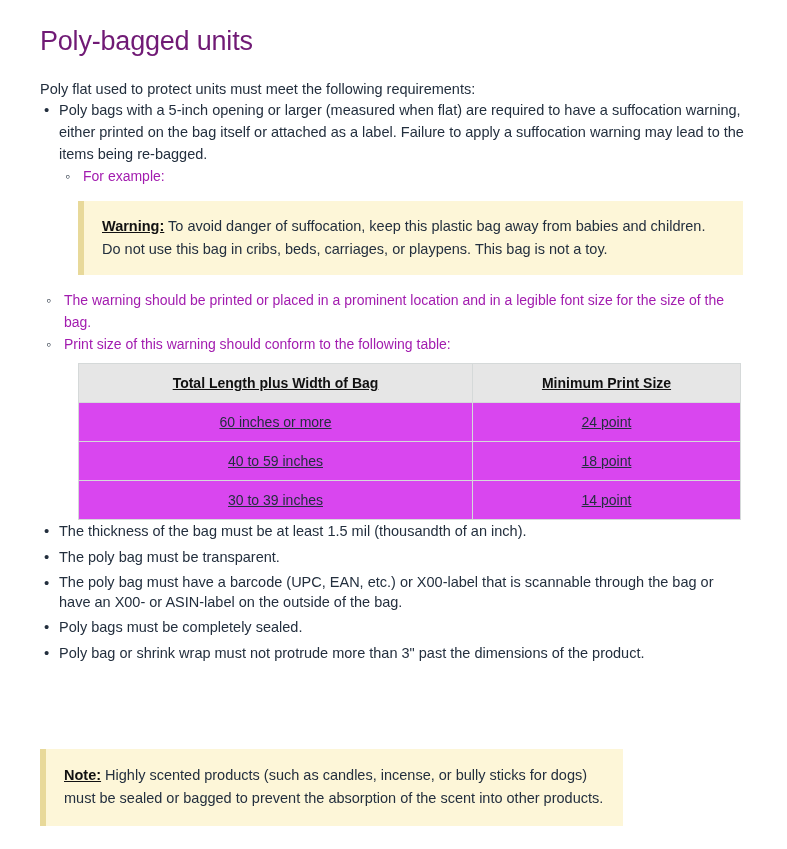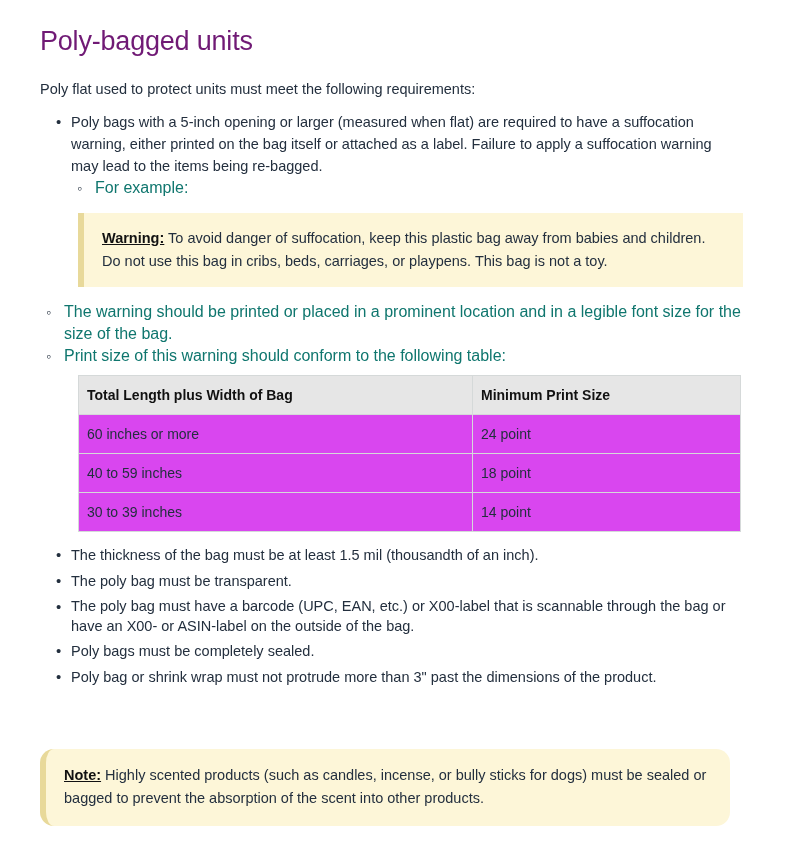--- a/index.html
+++ b/index.html
@@ -35,21 +35,21 @@
     font-size: 14.5px;
     line-height: 20px;
     color: #232f3e;
     margin: 0;
     padding-top: 21px;
   }
 
   
   ul.bullets {
     list-style: none;
-    margin: 12px;
+    margin: 0;
     padding: 0;
   }
   ul.bullets > li {
     position: relative;
     padding-left: 19px;
     font-size: 14.5px;
     line-height: 22px;
     color: #232f3e;
   }
   ul.bullets > li > .litext::before {
@@ -62,23 +62,23 @@
     color: #232f3e;
   }
   ul.subbullets {
     list-style: none;
     margin: 0;
     padding: 0;
   }
   ul.subbullets > li {
     position: relative;
     padding-left: 24px;
-    font-size: 16px;
-    line-height: 22px;
-    color: #0f766e;
+    font-size: 14px;
+    line-height: 22px;
+    color: #a21caf;
   }
   ul.subbullets > li > .litext::before {
     content: "\25E6";
     position: absolute;
     left: 6px;
     top: 0;
     font-size: 14px;
     line-height: 22px;
     color: #232f3e;
   }
@@ -103,42 +103,42 @@
     font-weight: bold;
     color: #111111;
     text-decoration: underline;
   }
   .callout-warning {
     margin: 14px 0 14px 38px;
     width: 665px;
   }
   .callout-note {
     margin: 0;
-    width: 690px;
+    width: 583px;
     position: absolute;
     left: 40px;
     top: 749px;
     padding: 15px 18px 16px 18px;
-    border-radius: 14px;
   }
 
   
   .size-table {
     border-collapse: collapse;
     width: 662px;
     margin: 8px 0 0 38px;
     font-size: 14px;
     table-layout: fixed;
   }
   .size-table th, .size-table td {
     border: 1px solid #d5d9d9;
-    text-align: left;
-    padding: 10px 8px;
+    text-align: center;
+    padding: 10px 27px;
     line-height: 18px;
     vertical-align: middle;
+    text-decoration: underline;
   }
   .size-table th {
     background: #e6e6e6;
     font-weight: bold;
     color: #111111;
     height: 16px;
   }
   .size-table td {
     background: #d946ef;
     color: #232f3e;

